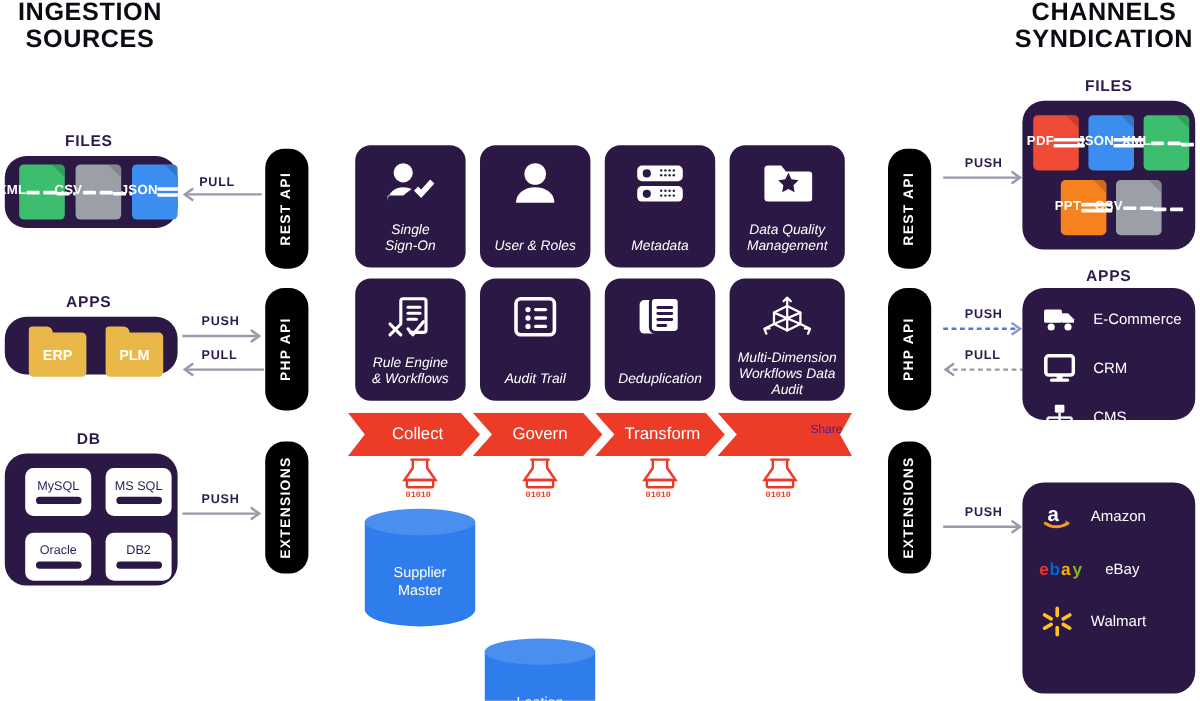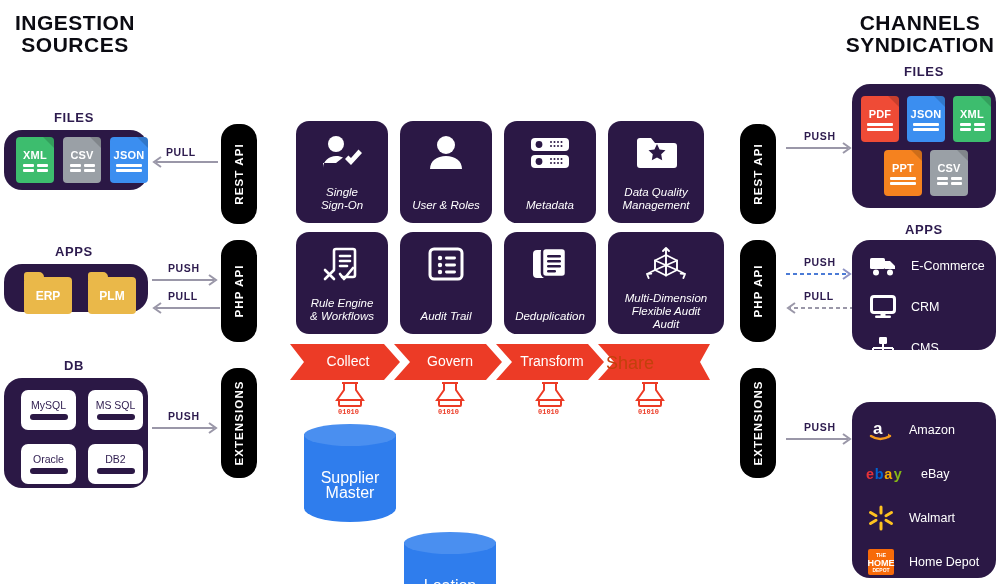--- a/index.html
+++ b/index.html
@@ -16,21 +16,20 @@
   
   .big-title{
     font-weight:bold;
     font-size:21px;
     letter-spacing:0.5px;
     line-height:22px;
     color:#0b0b12;
     text-align:center;
     text-transform:uppercase;
     font-stretch:condensed;
-    margin-top:12px;
   }
   .group-label{
     font-weight:bold;
     font-size:13px;
     letter-spacing:0.6px;
     color:#2d1b4e;
     text-align:center;
     text-transform:uppercase;
     line-height:15px;
   }
@@ -39,21 +38,21 @@
   .panel{
     background:#2b1845;
     border-radius:18px;
   }
 
   
   .fileicon{
     position:relative;
     width:38px;height:46px;
     border-radius:4px;
-    display:flex;flex-direction:column;
+    display:flex;flex-direction:row;
     align-items:center;justify-content:center;
   }
   .fileicon .fold{
     position:absolute;top:0;right:0;
     width:0;height:0;
     border-left:11px solid transparent;
     border-top:11px solid rgba(0,0,0,0.16);
     border-top-right-radius:4px;
   }
   .fileicon .ftext{
@@ -124,21 +123,21 @@
   .cyl .side{
     position:absolute;left:0;top:10px;width:92px;height:88px;
     background:#2f7ded;border-radius:0 0 46px 46px / 0 0 14px 14px;
   }
   .cyl .top{
     position:absolute;left:0;top:0;width:92px;height:22px;
     background:#4a8ff0;border-radius:46px/11px;
   }
   .cyl .lbl{
     position:absolute;left:0;top:46px;width:92px;text-align:center;
-    color:#fff;font-size:16px;line-height:15px;
+    color:#fff;font-size:12px;line-height:15px;
   }
 
   
   .lrow{display:flex;align-items:center;gap:13px;}
   .lrow .ltext{color:#fff;font-size:12.5px;}
   .lrow .licon{width:30px;height:28px;display:flex;align-items:center;justify-content:center;}
 </style>
 </head>
 <body>
 
@@ -388,48 +387,48 @@
           <rect x="17" y="19" width="14" height="2.4" rx="1.2"></rect>
           <rect x="17" y="24" width="9" height="2.4" rx="1.2"></rect>
         </g>
       </svg>
     </div>
     <div class="ctext">
       <div>Deduplication</div>
     </div>
   </div>
 
-  <div class="abs card" style="left:608px;top:232px;width:116px;height:102px;">
+  <div class="abs card" style="left:608px;top:232px;width:96px;height:102px;">
     <div class="cicon">
       <svg width="46" height="34" viewBox="0 0 46 34" fill="none" stroke="#fff" stroke-width="1.9" stroke-linecap="round" stroke-linejoin="round">
         <path d="M23 9 L34 14.5 L34 24 L23 29.5 L12 24 L12 14.5 Z"></path>
         <path d="M12 14.5 L34 24 M34 14.5 L12 24 M23 9 L23 29.5"></path>
         <path d="M23 9 L23 2 M20 5 l3-3 l3 3"></path>
         <path d="M12 24 L4 28 M4 28 l4.3-.4 M4 28 l1.6 4"></path>
         <path d="M34 24 L42 28 M42 28 l-4.3-.4 M42 28 l-1.6 4"></path>
       </svg>
     </div>
     <div class="ctext" style="margin-bottom:7px">
       <div>Multi-Dimension</div>
-      <div>Flexible Audit</div>
+      <div>Workflows Data</div>
       <div>Audit</div>
     </div>
   </div>
 
   <div class="abs" style="left:290px;top:344px;width:420px;height:36px;">
     <svg width="420" height="36" viewBox="0 0 420 36">
       <path d="M0 0 L94 0 L110 18 L94 36 L0 36 L14 18 Z" fill="#ec3b26"></path>
       <path d="M104 0 L196 0 L212 18 L196 36 L104 36 L120 18 Z" fill="#ec3b26"></path>
       <path d="M206 0 L298 0 L314 18 L298 36 L206 36 L222 18 Z" fill="#ec3b26"></path>
       <path d="M308 0 L420 0 L410 18 L420 36 L308 36 L324 18 Z" fill="#ec3b26"></path>
     </svg>
     <div class="abs" style="left:10px;top:9px;width:96px;text-align:center;color:#fff;font-size:14px;">Collect</div>
     <div class="abs" style="left:112px;top:9px;width:96px;text-align:center;color:#fff;font-size:14px;">Govern</div>
     <div class="abs" style="left:214px;top:9px;width:96px;text-align:center;color:#fff;font-size:14px;">Transform</div>
-    <div class="abs" style="left:316px;top:9px;width:96px;text-align:left;color:#c2410c;font-size:18px;">Share</div>
+    <div class="abs" style="left:316px;top:9px;width:96px;text-align:right;color:#4c1d95;font-size:10px;">Share</div>
   </div>
 
   <div class="abs" style="left:331px;top:381px;">
     <svg width="38" height="36" viewBox="0 0 38 36" fill="none" stroke="#ec3b26" stroke-width="2">
       <path d="M13 2 v7 L6 19 h26 L25 9 V2"></path>
       <line x1="11" y1="2" x2="27" y2="2"></line>
       <rect x="8" y="19" width="22" height="6" rx="1"></rect>
       <g fill="#ec3b26" stroke="none" font-size="7" font-weight="bold" font-family="Liberation Mono, monospace">
         <text x="7" y="33">01010</text>
       </g>
@@ -652,29 +651,16 @@
               <line x1="13" y1="18" x2="13" y2="24"></line>
               <line x1="2.5" y1="7.5" x2="8" y2="10.7"></line>
               <line x1="18" y1="15.3" x2="23.5" y2="18.5"></line>
               <line x1="2.5" y1="18.5" x2="8" y2="15.3"></line>
               <line x1="18" y1="10.7" x2="23.5" y2="7.5"></line>
             </g>
           </svg>
         </span>
         <span class="ltext">Walmart</span>
       </div>
-      <div class="lrow">
-        <span class="licon">
-          <svg width="28" height="28" viewBox="0 0 28 28">
-            <rect x="1" y="1" width="26" height="26" rx="2" fill="#F76A09"></rect>
-            <g fill="#fff" font-family="Liberation Sans, sans-serif" font-weight="bold" text-anchor="middle">
-              <text x="14" y="9" font-size="5">THE</text>
-              <text x="14" y="18" font-size="9">HOME</text>
-              <text x="14" y="24" font-size="5">DEPOT</text>
-            </g>
-          </svg>
-        </span>
-        <span class="ltext">Home Depot</span>
-      </div>
     </div>
   </div>
 
 </div>
 
 </body></html>

